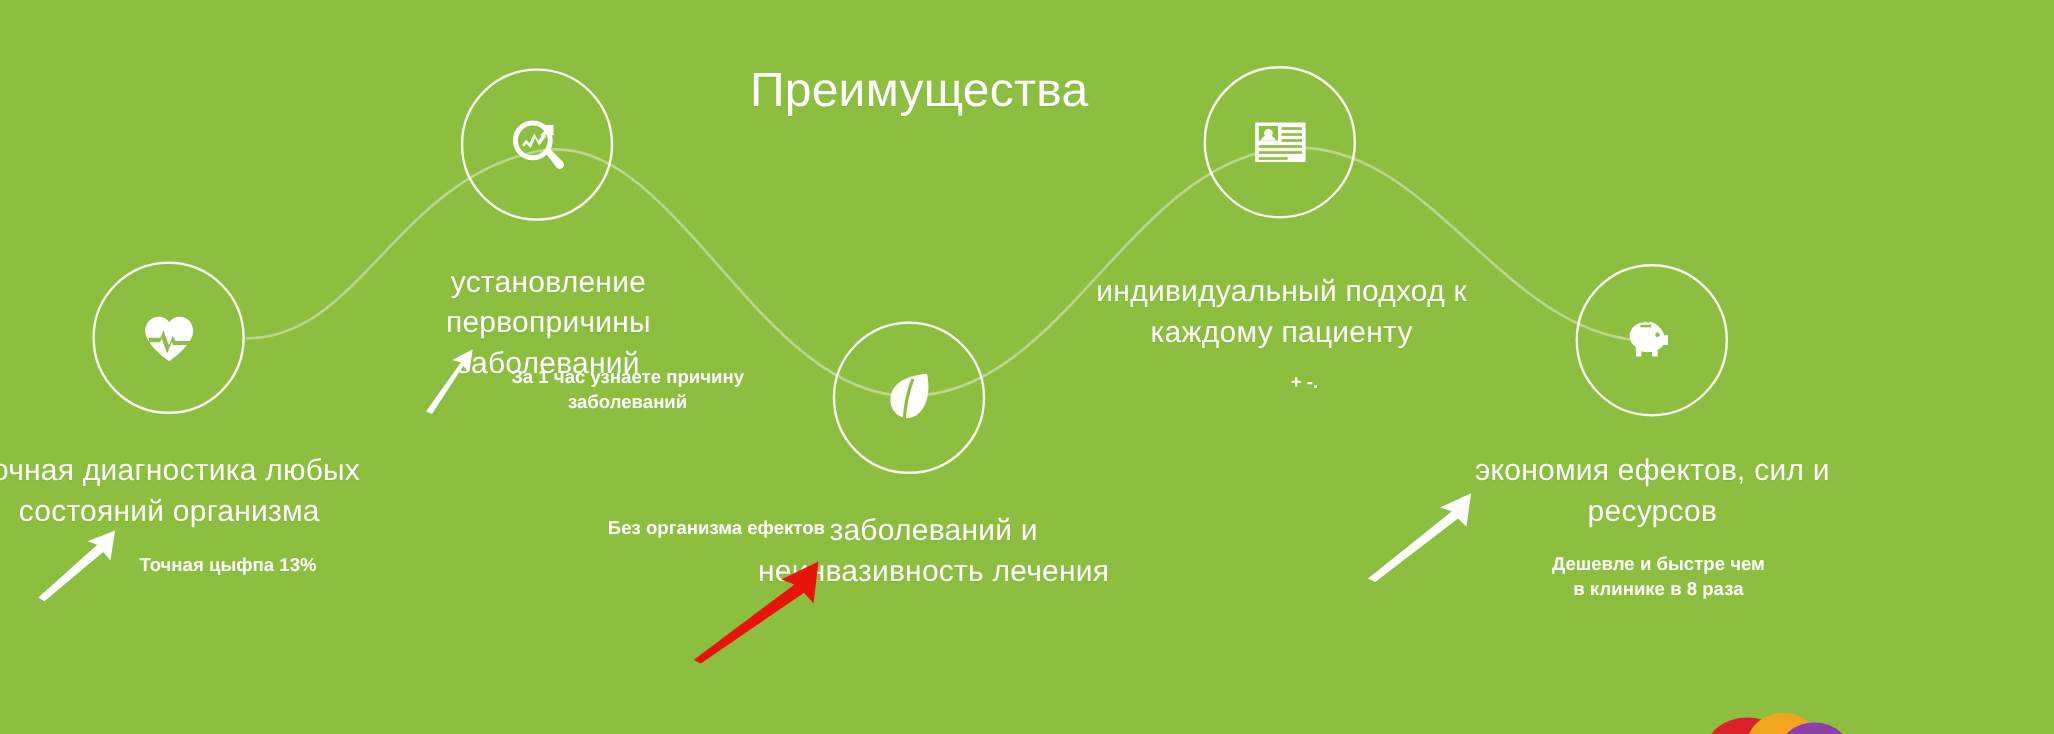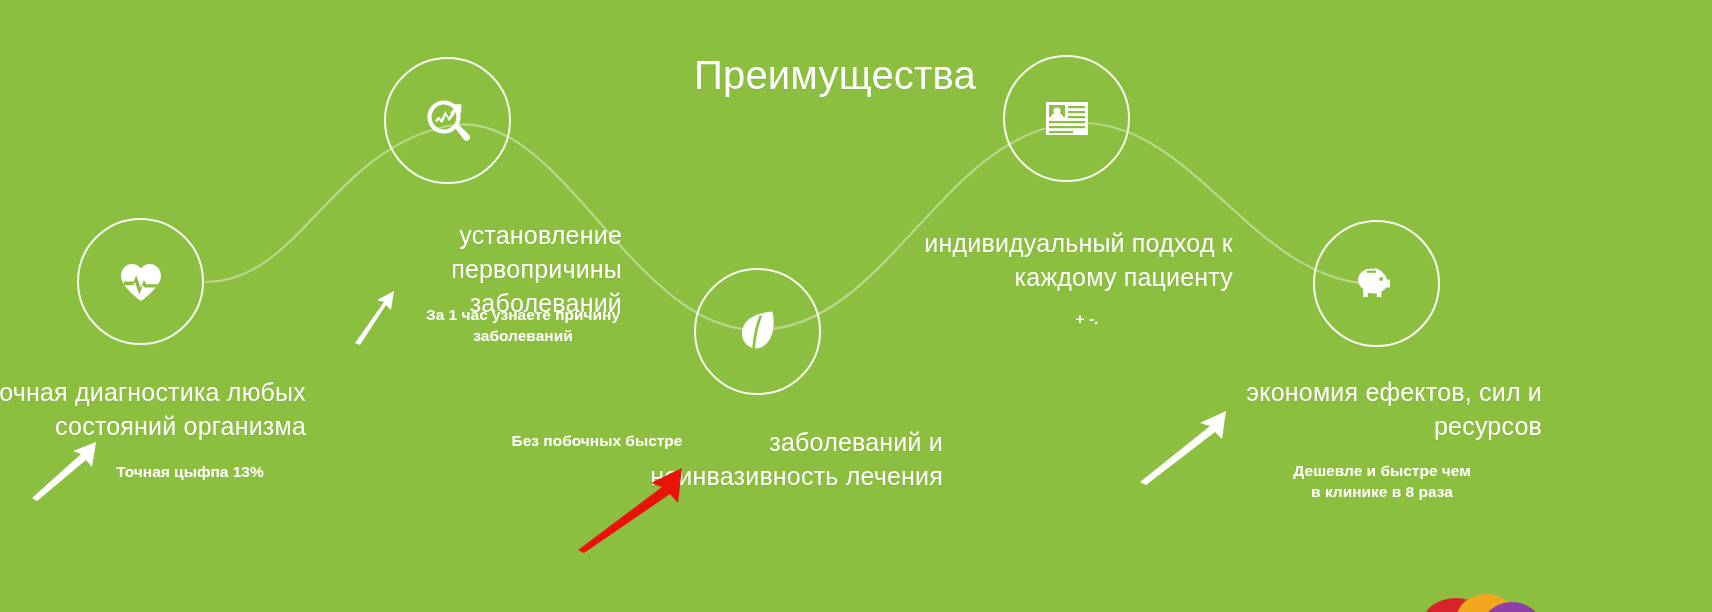--- a/index.html
+++ b/index.html
@@ -21,21 +21,21 @@
     box-sizing:border-box;
     display:flex;align-items:center;justify-content:center;
   }
   .node svg{display:block;}
 
   .heading{
     position:absolute;
     color:#ffffff;
     font-size:25px;
     line-height:1.36;
-    text-align:right;
+    text-align:center;
     font-weight:400;
     letter-spacing:.2px;
     white-space:pre-line;
     text-shadow:0 1px 1px rgba(0,0,0,.06);
   }
 
   .note{
     position:absolute;
     color:#ffffff;
     font-size:15.5px;
@@ -103,21 +103,21 @@
         <path fill="#ffffff" d="M34.5 2.5C34.5 2.5 8 3.5 4.5 20 1.6 33.7 12.5 39.5 17.5 39.5 30.5 39.5 39 23 34.5 2.5Z"></path>
         <path fill="#8cbe3f" d="M21.6 6.2 C17.5 16.5 15 28 14.2 41.8 l2.6.2 C17.6 28.8 20 17.6 24 7.2Z"></path>
       </svg>
     </span>
   </div>
   <div class="heading" style="left:613px;top:425px;width:330px;">заболеваний и
 неинвазивность лечения</div>
   <svg class="arrow" style="left:570px;top:462px;" width="130" height="92" viewBox="0 0 130 92">
     <path fill="#e8140c" d="M8 88 L92 25 L81 21 L112 6 L108 41 L100 32 L14 91 Z"></path>
   </svg>
-  <div class="note" style="left:472px;top:431px;width:250px;">Без побочных быстре</div>
+  <div class="note" style="left:472px;top:431px;width:250px;">Без организма ефектов</div>
 
   <div class="node" style="left:1003px;top:55px;width:127px;height:127px;">
     <span>
       <svg width="48" height="42" viewBox="0 0 48 42">
         <path fill="#ffffff" d="M3 4h42v33H3z"></path>
         <path fill="#8cbe3f" d="M6 7h16v12H6z"></path>
         <circle cx="14" cy="13" r="3.6" fill="#ffffff"></circle>
         <path fill="#ffffff" d="M7.6 19c.9-2.6 3.4-4 6.4-4s5.5 1.4 6.4 4z"></path>
         <g fill="#8cbe3f">
           <rect x="25" y="8" width="17" height="2.2"></rect>

